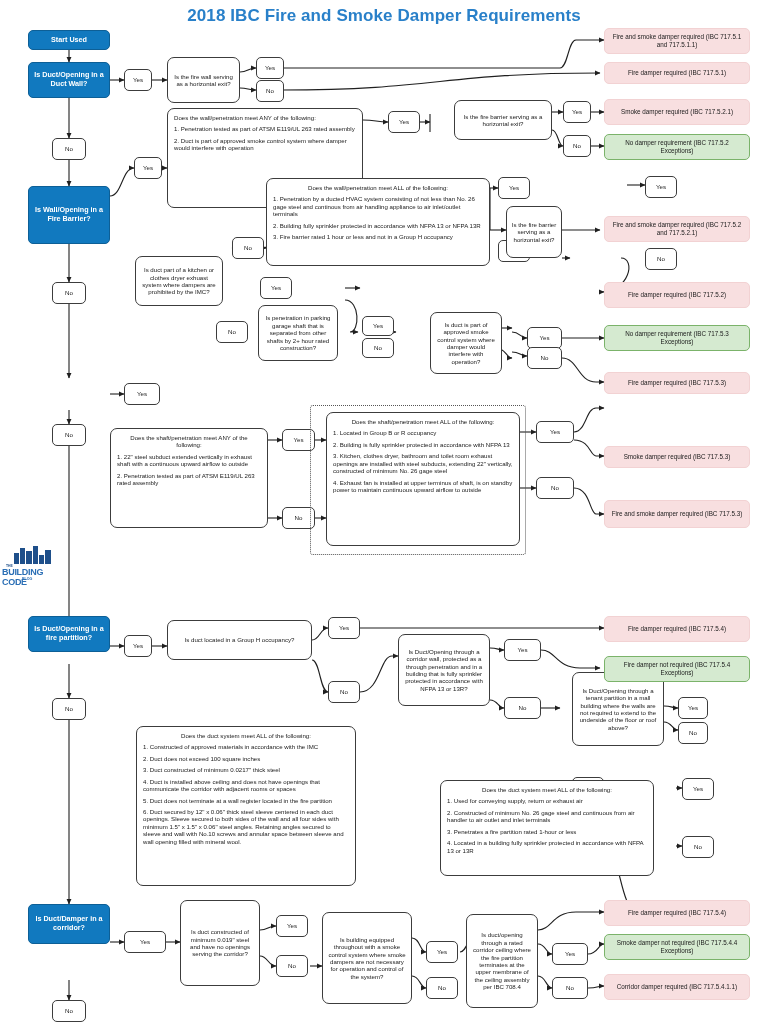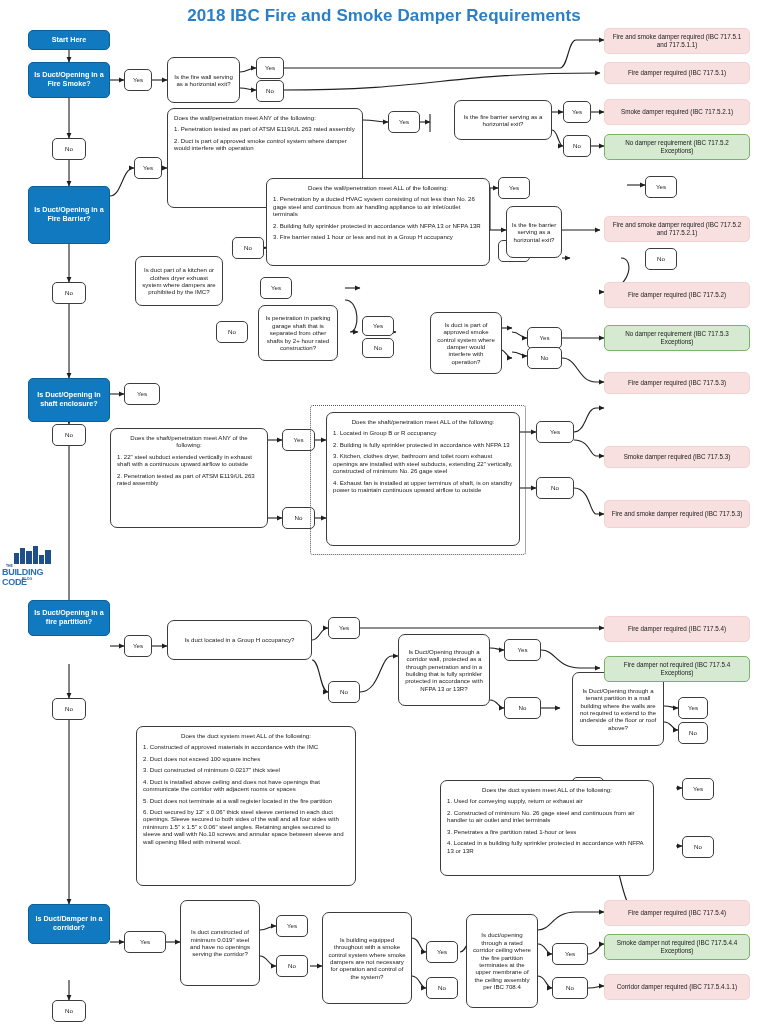--- a/index.html
+++ b/index.html
@@ -177,25 +177,24 @@
       <path d="M69,980 L69,1000"></path>
     </g>
     <g fill="none" stroke="#1f1f1f" stroke-width="1.1">
       <path d="M167,168 L167,168"></path>
       <path d="M430,114 L430,132"></path>
       <path d="M490,188 L490,230"></path>
       <path d="M556,786 L556,844"></path>
     </g>
   </svg>
 
-  <div class="node blue" style="left:28px;top:30px;width:82px;height:20px;">Start Here</div>
-  <div class="node blue" style="left:28px;top:62px;width:82px;height:36px;">Is Duct/Opening in a Fire Smoke?</div>
-  <div class="node blue" style="left:28px;top:186px;width:82px;height:58px;">Is Duct/Opening in a Fire Barrier?</div>
-  <div class="node blue" style="left:28px;top:378px;width:82px;height:44px;">Is Duct/Opening in shaft enclosure?</div>
-  <div class="node blue" style="left:28px;top:600px;width:82px;height:36px;">Is Duct/Opening in a fire partition?</div>
+  <div class="node blue" style="left:28px;top:30px;width:82px;height:20px;">Start Used</div>
+  <div class="node blue" style="left:28px;top:62px;width:82px;height:36px;">Is Duct/Opening in a Duct Wall?</div>
+  <div class="node blue" style="left:28px;top:186px;width:82px;height:58px;">Is Wall/Opening in a Fire Barrier?</div>
+  <div class="node blue" style="left:28px;top:616px;width:82px;height:36px;">Is Duct/Opening in a fire partition?</div>
   <div class="node blue" style="left:28px;top:904px;width:82px;height:40px;">Is Duct/Damper in a corridor?</div>
 
   <div class="node yn" style="left:52px;top:138px;width:34px;height:22px;">No</div>
   <div class="node yn" style="left:52px;top:282px;width:34px;height:22px;">No</div>
   <div class="node yn" style="left:52px;top:424px;width:34px;height:22px;">No</div>
   <div class="node yn" style="left:52px;top:698px;width:34px;height:22px;">No</div>
   <div class="node yn" style="left:52px;top:1000px;width:34px;height:22px;">No</div>
 
   <div class="node yn" style="left:124px;top:69px;width:28px;height:22px;">Yes</div>
   <div class="node white" style="left:167px;top:57px;width:73px;height:46px;">Is the fire wall serving as a horizontal exit?</div>

